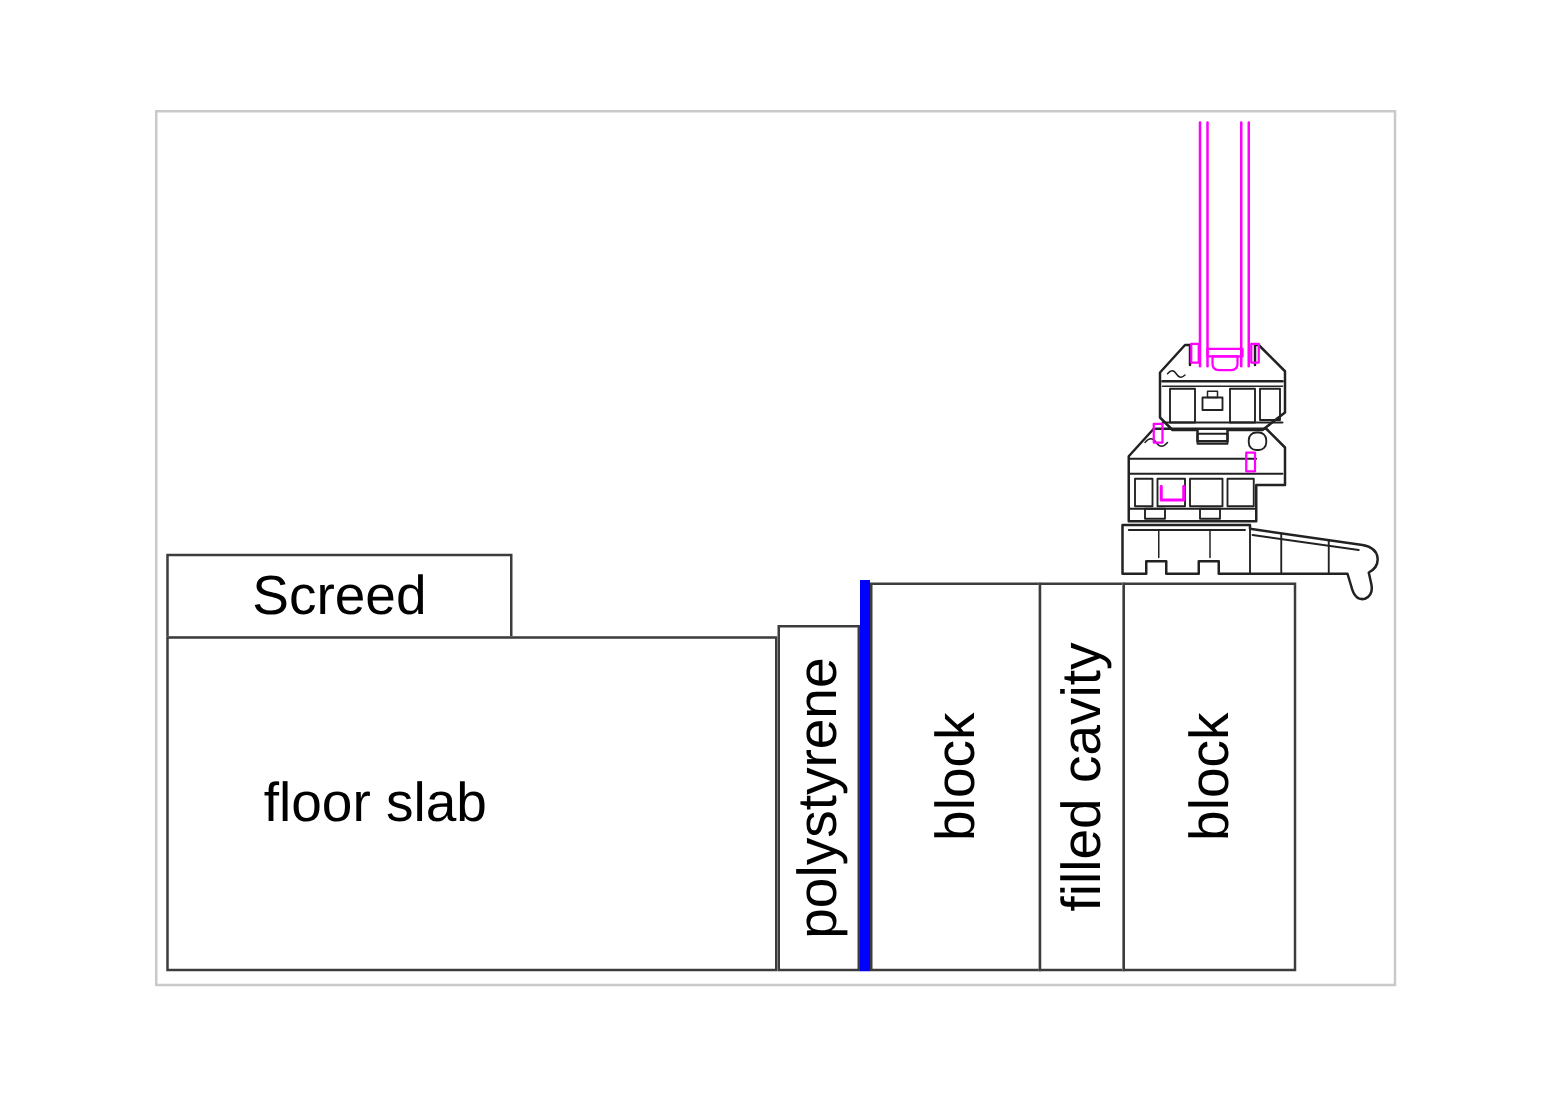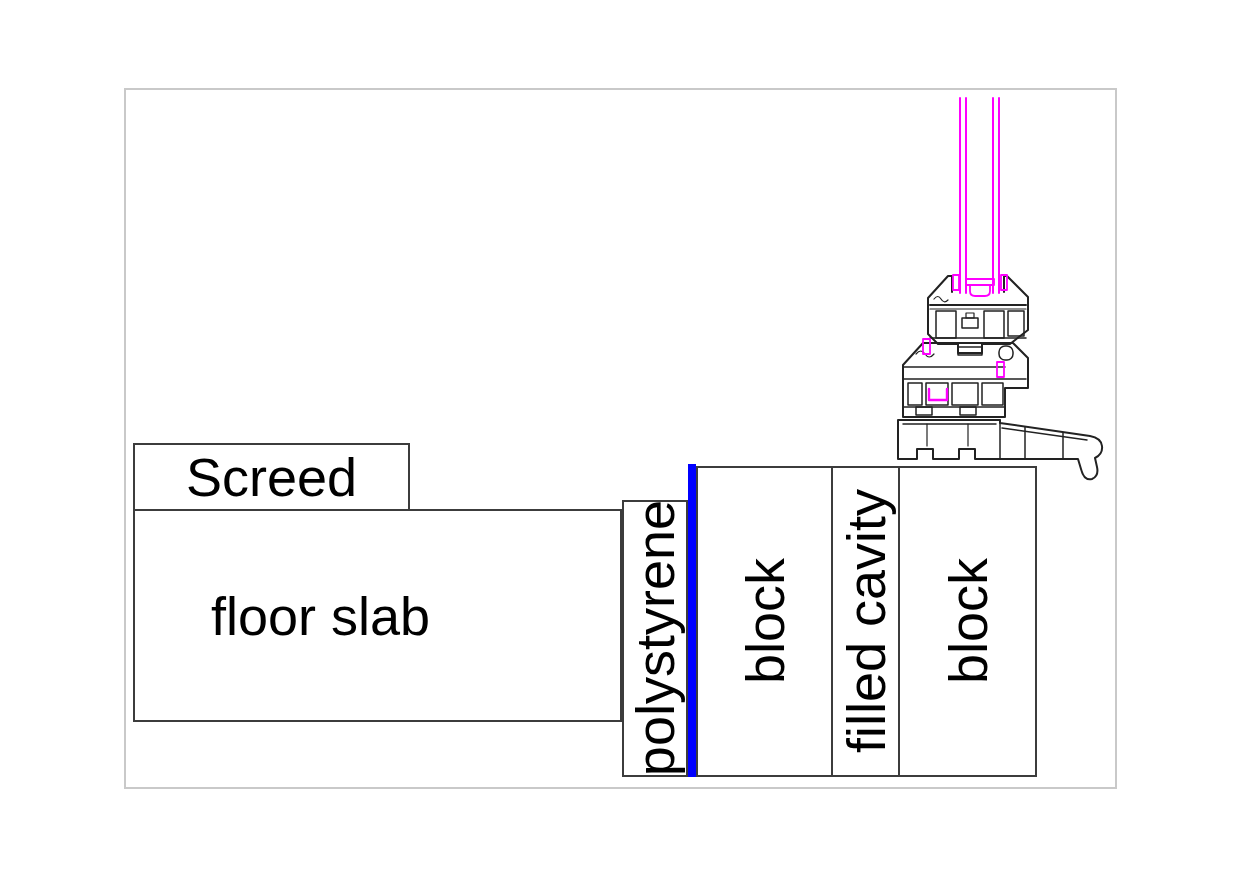--- a/index.html
+++ b/index.html
@@ -13,24 +13,24 @@
   .outer-border{
     position:absolute;left:124px;top:88px;width:993px;height:701px;
     border:2px solid #c9c9c9;box-sizing:border-box;
   }
   .cad-box{
     position:absolute;box-sizing:border-box;
     border:2px solid #3c3c3c;background:#ffffff;
     display:flex;align-items:center;justify-content:center;
   }
   .lbl{
-    color:#000;font-size:54px;line-height:1;white-space:nowrap;
+    color:#000;font-size:44px;line-height:1;white-space:nowrap;
   }
   .screed-box{left:133px;top:443px;width:277px;height:68px;}
-  .floor-slab-box{left:133px;top:509px;width:489px;height:213px;justify-content:flex-start;}
+  .floor-slab-box{left:133px;top:509px;width:489px;height:268px;justify-content:flex-start;}
   .floor-slab-box .lbl{padding-left:76px;}
   .poly-box{left:622px;top:500px;width:66px;height:277px;}
   .block1-box{left:696px;top:466px;width:137px;height:311px;}
   .cavity-box{left:831px;top:466px;width:69px;height:311px;}
   .block2-box{left:898px;top:466px;width:139px;height:311px;}
   .vtext{
     writing-mode:vertical-rl;transform:rotate(180deg);
   }
   .insulation-strip{
     position:absolute;left:688px;top:464px;width:8px;height:313px;

